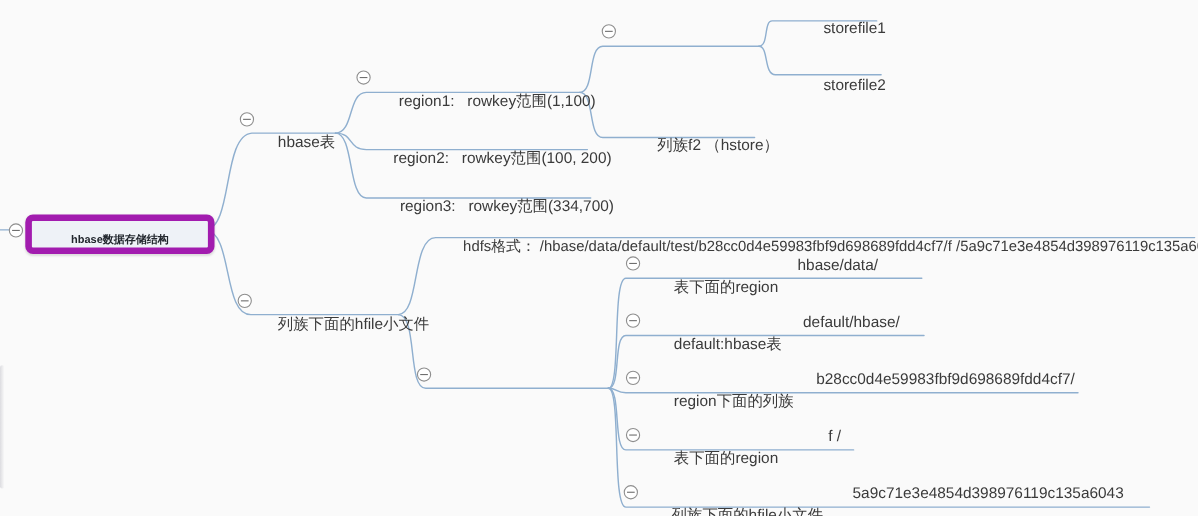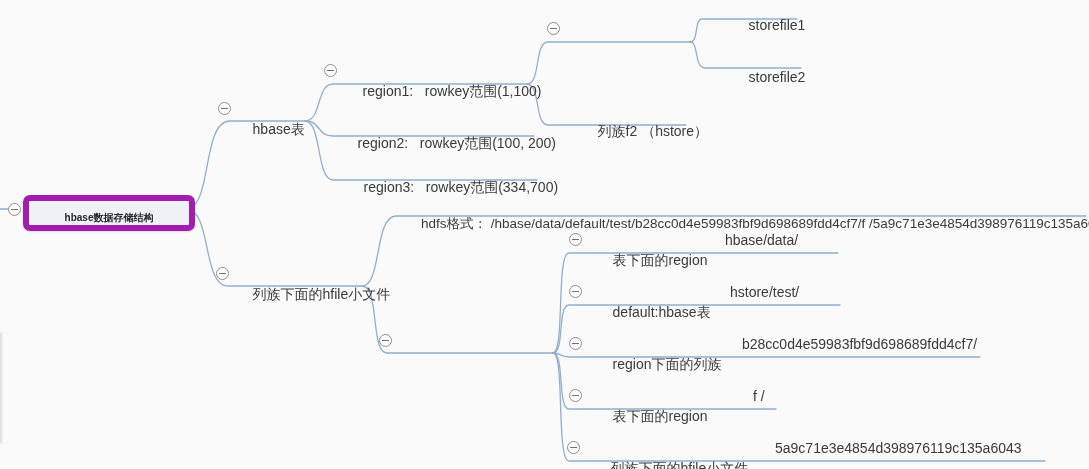--- a/index.html
+++ b/index.html
@@ -138,21 +138,21 @@
   <div class="topic small" style="left:406px;top:194px">
     <span class="t">hdfs格式： /hbase/data/default/test/b28cc0d4e59983fbf9d698689fdd4cf7/f /5a9c71e3e4854d398976119c135a6043</span>
   </div>
 
   <div class="topic" style="left:597px;top:230px">
     <span class="t">表下面的region</span>
     <span class="t val" style="left:128px">hbase/data/</span>
   </div>
   <div class="topic" style="left:597px;top:282px">
     <span class="t">default:hbase表</span>
-    <span class="t val" style="left:133px">hstore/test/</span>
+    <span class="t val" style="left:133px">default/hbase/</span>
   </div>
   <div class="topic" style="left:597px;top:334px">
     <span class="t">region下面的列族</span>
     <span class="t val" style="left:145px">b28cc0d4e59983fbf9d698689fdd4cf7/</span>
   </div>
   <div class="topic" style="left:597px;top:386px">
     <span class="t">表下面的region</span>
     <span class="t val" style="left:156px">f /</span>
   </div>
   <div class="topic" style="left:595px;top:438px">

